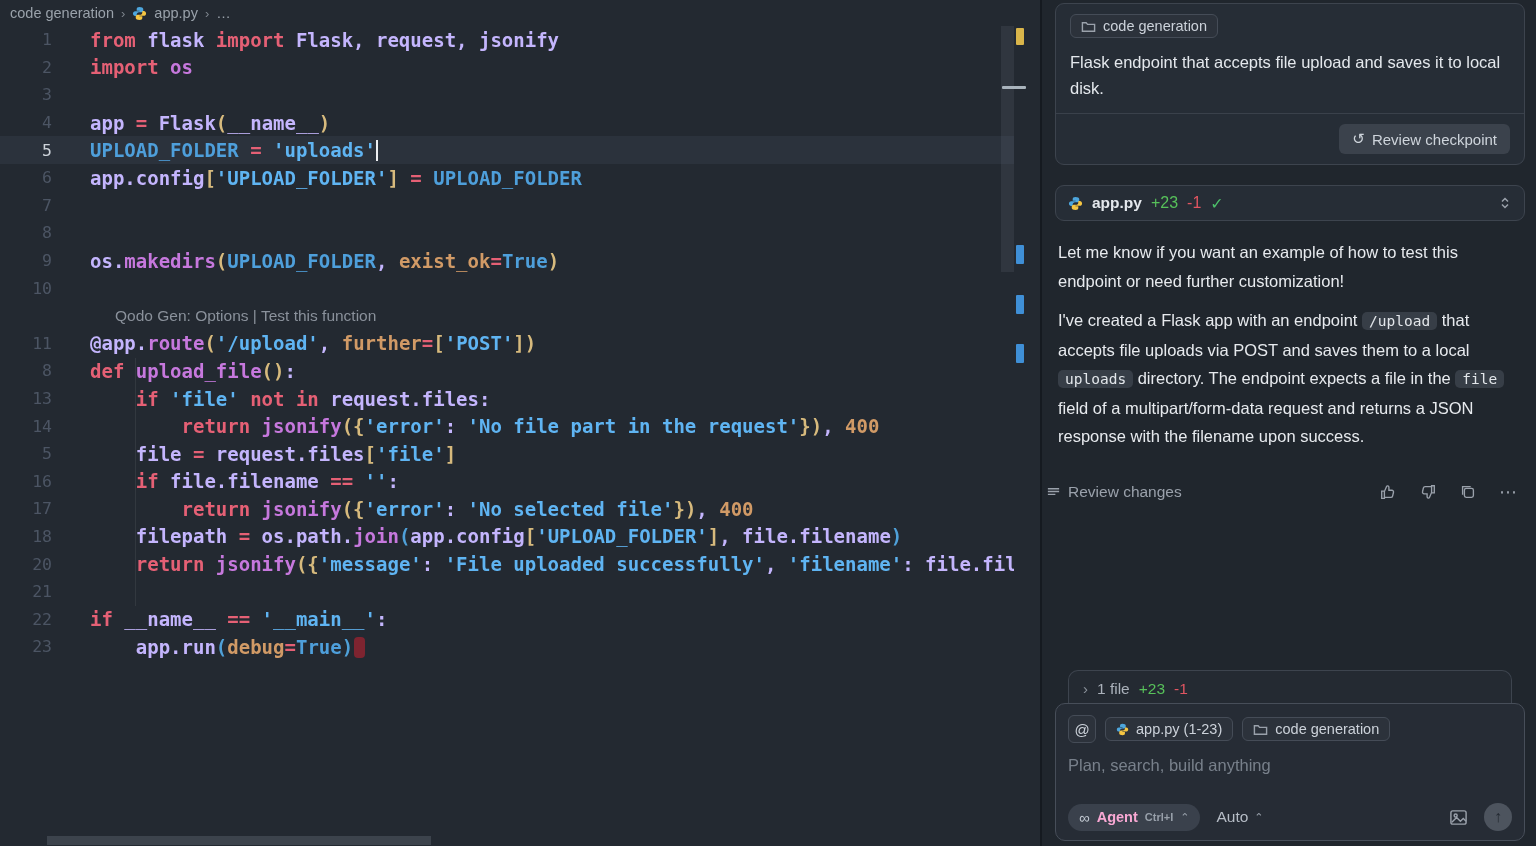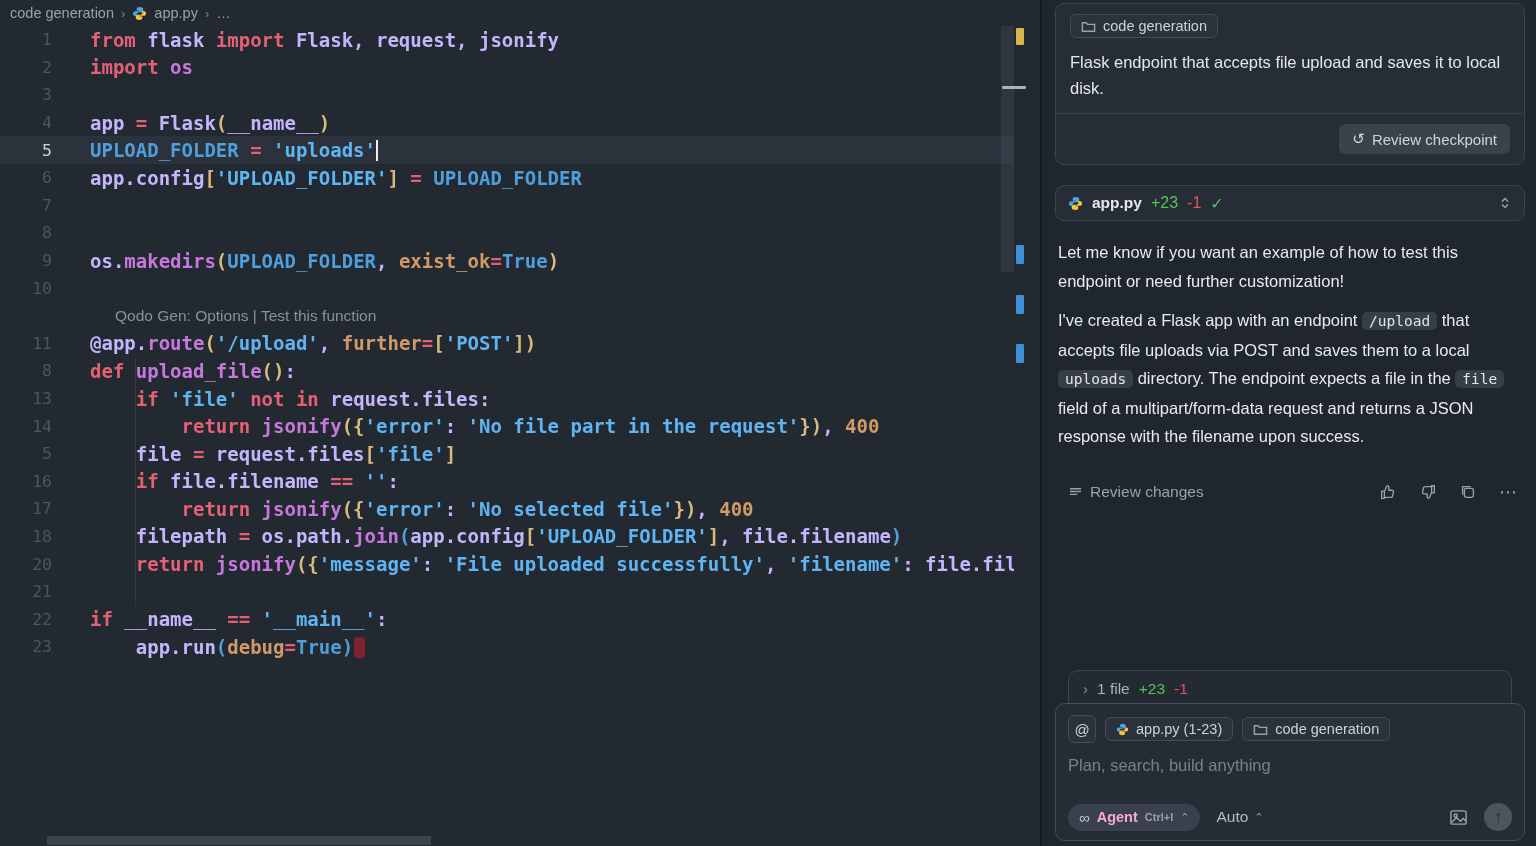--- a/index.html
+++ b/index.html
@@ -65,21 +65,21 @@
   .file-card .fname { font-size:15.5px; font-weight:700; color:#e4e8ed; }
   .added { color:#57c15a; } .removed { color:#e05561; } .check { color:#4cc06a; }
   .expand-icon { margin-left:auto; color:#8b929b; }
 
   .message { position:absolute; left:16px; right:16px; top:238px; font-size:16.5px;
     line-height:28.5px; color:#e7eaee; }
   .message p + p { margin-top:11px; }
   .icode { background:#373e47; border-radius:5px; padding:1px 7px; font-family:"DejaVu Sans Mono", monospace;
     font-size:14.5px; color:#e2e6ea; }
 
-  .review { position:absolute; left:26px; right:18px; top:481px; display:flex; align-items:center; color:#9aa1ab; }
+  .review { position:absolute; left:4px; right:18px; top:481px; display:flex; align-items:center; color:#9aa1ab; }
   .review .rlabel { display:flex; align-items:center; gap:7px; font-size:15.5px; }
   .review .ricons { margin-left:auto; display:flex; gap:22px; align-items:center; }
   .ic { width:18px; height:18px; stroke:#9aa1ab; fill:none; stroke-width:1.5; }
 
   .files-bar { position:absolute; left:26px; right:24px; top:670px; height:46px; border:1px solid #3d444e;
     border-bottom:none; border-radius:10px 10px 0 0; background:#242a32; display:flex; align-items:center;
     gap:9px; padding:0 14px 10px; font-size:15.5px; }
   .files-bar .chev { color:#8b929b; font-size:15px; }
   .files-bar .flabel { color:#aab1ba; }
 

